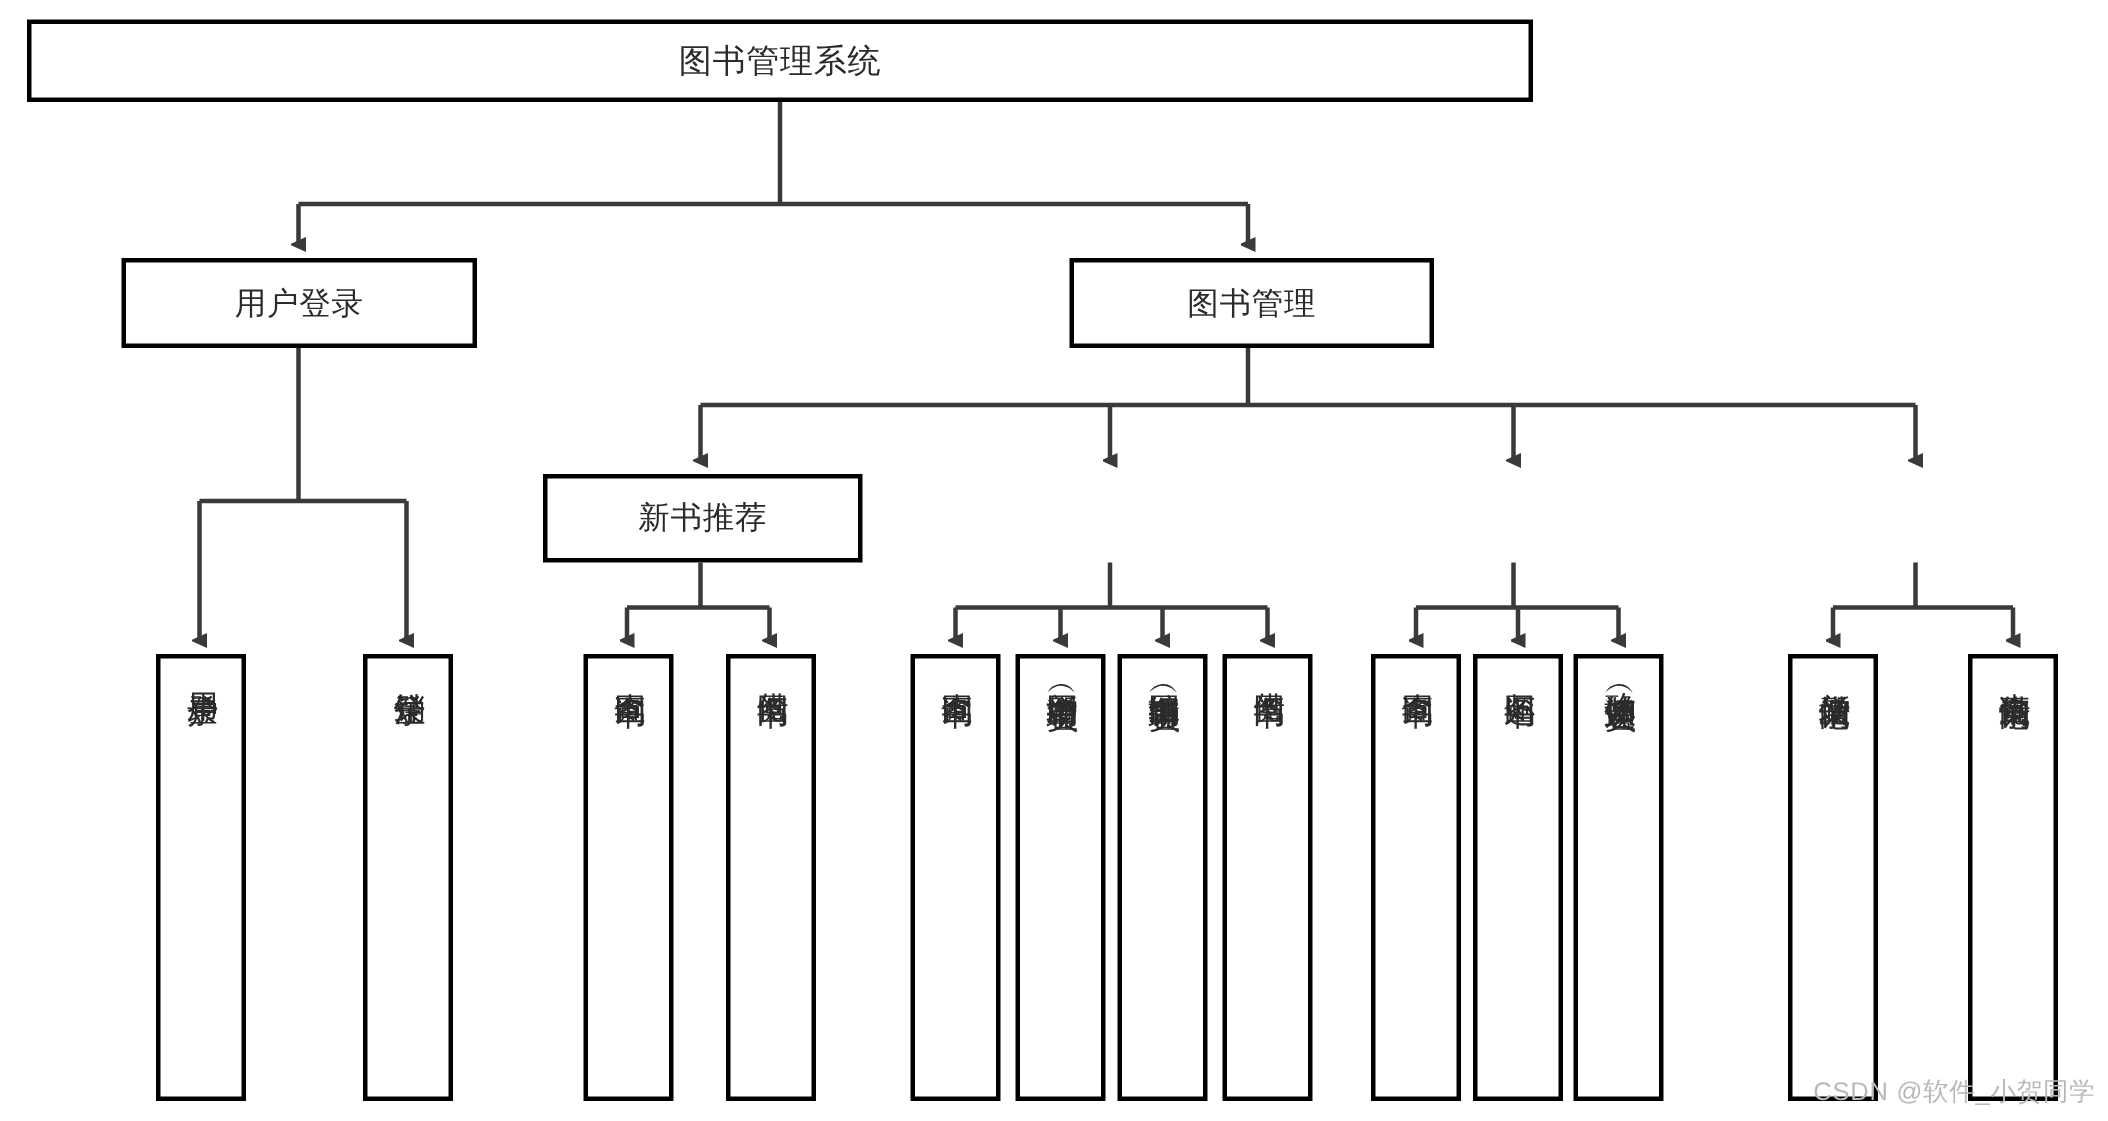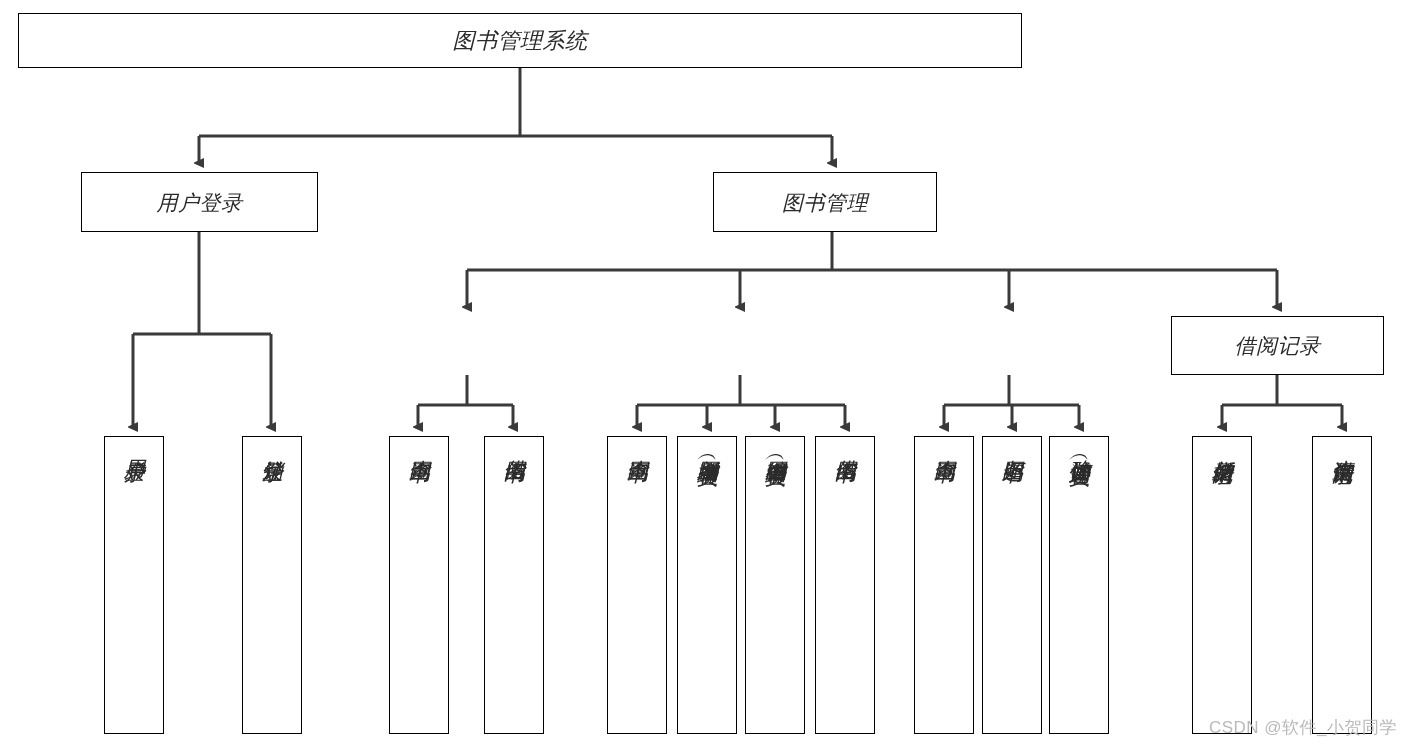--- a/index.html
+++ b/index.html
@@ -23,27 +23,26 @@
     left: 0;
     top: 0;
     width: 1405px;
     height: 747px;
     pointer-events: none;
   }
   .node {
     position: absolute;
     box-sizing: border-box;
     background: #ffffff;
-    border: 1px solid #000000;
+    border: 3px solid #000000;
     display: flex;
     align-items: center;
     justify-content: center;
     color: #2b2b2b;
     z-index: 2;
-    font-style: italic;
   }
   .node .label {
     display: block;
     line-height: 1.0;
     white-space: nowrap;
     letter-spacing: 0.5px;
   }
   .node.horiz .label {
     font-size: 21px;
   }
@@ -130,26 +129,26 @@
     </g>
   </svg>
 
   <div class="node root horiz" style="left:18px; top:13px; width:1004px; height:55px;">
     <span class="label">图书管理系统</span>
   </div>
 
   <div class="node horiz" style="left:81px; top:172px; width:237px; height:60px;">
     <span class="label">用户登录</span>
   </div>
-  <div class="node horiz" style="left:713px; top:172px; width:224px; height:60px;">
+  <div class="node horiz" style="left:713px; top:172px; width:243px; height:60px;">
     <span class="label">图书管理</span>
   </div>
 
-  <div class="node horiz" style="left:1171px; top:316px; width:213px; height:59px;">
-    <span class="label">借阅记录</span>
+  <div class="node horiz" style="left:362px; top:316px; width:213px; height:59px;">
+    <span class="label">新书推荐</span>
   </div>
 
   <div class="node vert" style="left:104px; top:436px; width:60px; height:298px;">
     <span class="label">用户登录</span>
   </div>
   <div class="node vert" style="left:242px; top:436px; width:60px; height:298px;">
     <span class="label">注销登录</span>
   </div>
 
   <div class="node vert" style="left:389px; top:436px; width:60px; height:298px;">

